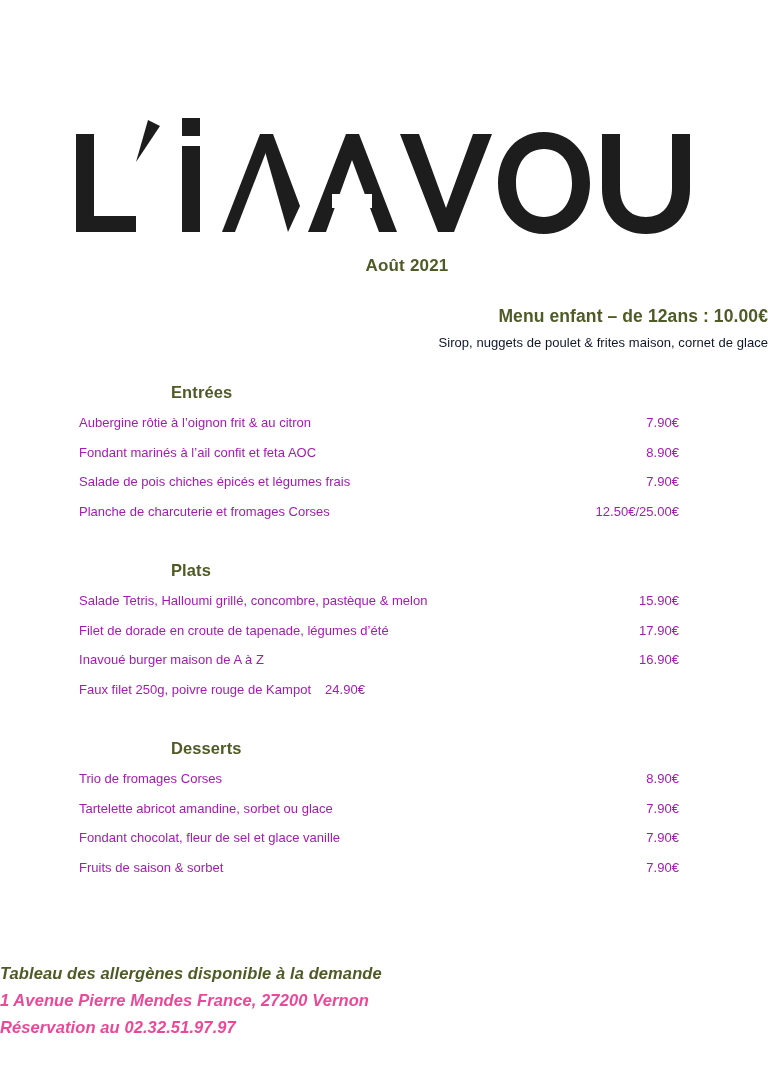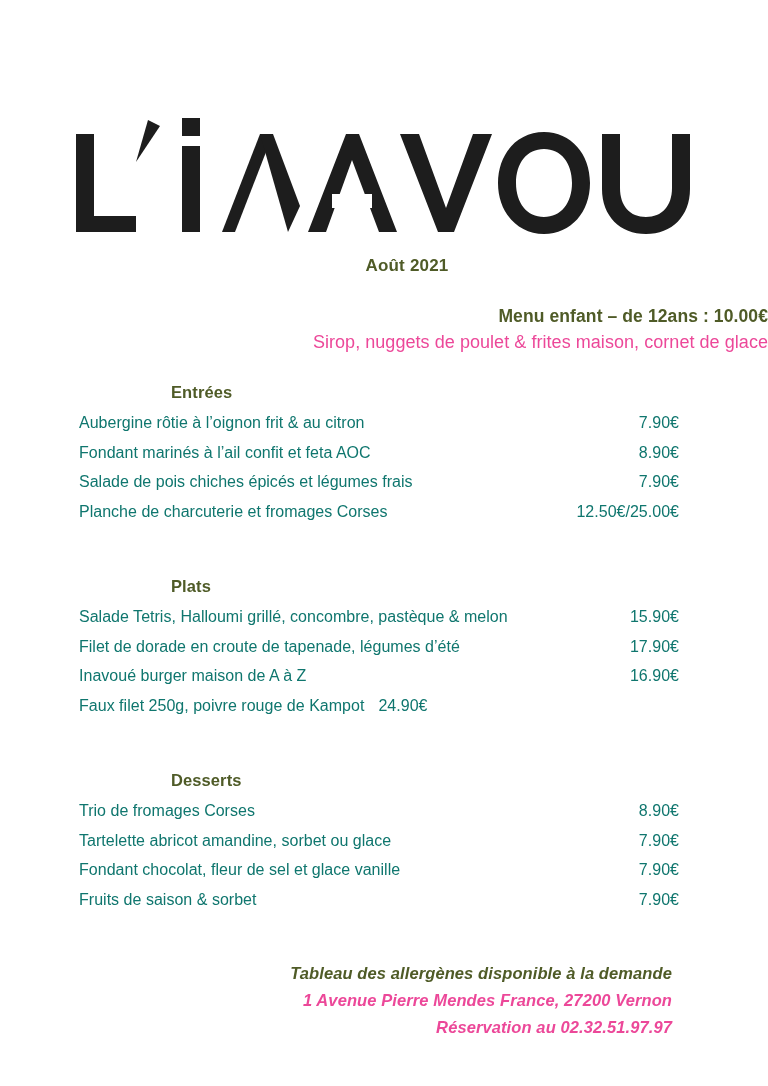--- a/index.html
+++ b/index.html
@@ -60,55 +60,55 @@
     text-align: right;
   }
   .kids-title {
     font-size: 17.5px;
     font-weight: bold;
     color: #4f5b27;
     line-height: 26px;
     letter-spacing: 0.1px;
   }
   .kids-desc {
-    font-size: 18px;
+    font-size: 13px;
     font-weight: normal;
-    color: #ec4899;
+    color: #0f172a;
     line-height: 27px;
     letter-spacing: 0.05px;
   }
 
   
   .sections {
     position: absolute;
     top: 380px;
     left: 79px;
     width: 600px;
   }
   .section {
     margin-bottom: 0;
   }
   .section + .section {
-    margin-top: 48px;
+    margin-top: 32px;
   }
   .section-title {
     font-size: 16.5px;
     font-weight: bold;
     color: #4f5b27;
     padding-left: 92px;
     line-height: 24px;
     margin-bottom: 4px;
     letter-spacing: 0.1px;
   }
   .item-row {
     display: flex;
     align-items: baseline;
-    font-size: 16px;
+    font-size: 13px;
     line-height: 29.5px;
-    color: #0f766e;
+    color: #a21caf;
     letter-spacing: 0.02px;
   }
   .item-name {
     white-space: nowrap;
   }
   .item-spacer {
     flex: 1 1 auto;
   }
   .item-price {
     white-space: nowrap;
@@ -122,21 +122,21 @@
   .item-row.inline .item-price {
     text-align: center;
   }
 
   
   .footer {
     position: absolute;
     top: 960px;
     left: 0;
     width: 672px;
-    text-align: right;
+    text-align: left;
   }
   .footer-line {
     font-size: 16.5px;
     font-weight: bold;
     font-style: italic;
     line-height: 27px;
     color: #ec4899;
     letter-spacing: 0.1px;
   }
   .footer-line.accent {

